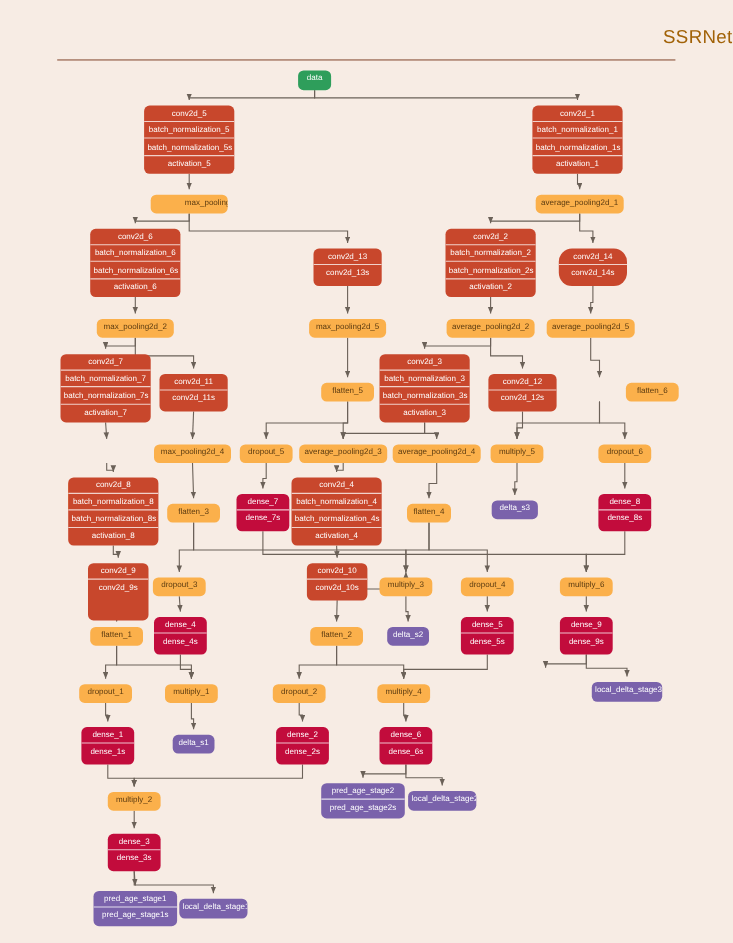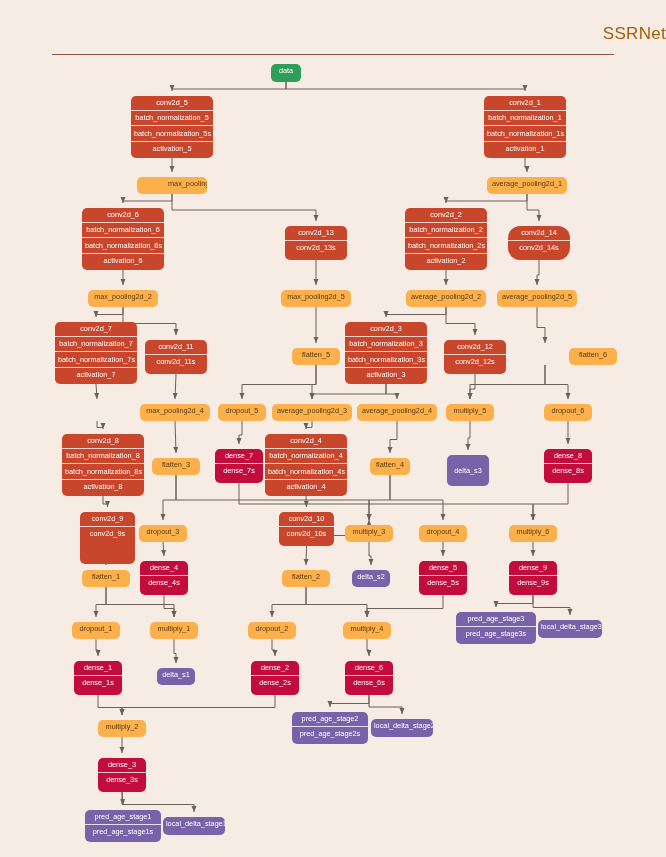--- a/index.html
+++ b/index.html
@@ -244,21 +244,21 @@
     </div>
     <div class="node t-conv" style="left: 265px; top: 434px; width: 82px; height: 62px;">
       <div class="row">conv2d_4</div>
       <div class="row">batch_normalization_4</div>
       <div class="row">batch_normalization_4s</div>
       <div class="row">activation_4</div>
     </div>
     <div class="node t-pool" style="left: 370px; top: 458px; width: 40px; height: 17px;">
       <div class="row">flatten_4</div>
     </div>
-    <div class="node t-out" style="left: 447px; top: 455px; width: 42px; height: 31px; justify-content: center;">
+    <div class="node t-out" style="left: 447px; top: 455px; width: 42px; height: 17px;">
       <div class="row">delta_s3</div>
     </div>
     <div class="node t-dense" style="left: 544px; top: 449px; width: 48px; height: 34px;">
       <div class="row">dense_8</div>
       <div class="row">dense_8s</div>
     </div>
     <div class="node t-conv" style="left: 80px; top: 512px; width: 55px; height: 52px;">
       <div class="row">conv2d_9</div>
       <div class="row">conv2d_9s</div>
     </div>
@@ -301,24 +301,20 @@
     </div>
     <div class="node t-pool" style="left: 150px; top: 622px; width: 48px; height: 17px;">
       <div class="row">multiply_1</div>
     </div>
     <div class="node t-pool" style="left: 248px; top: 622px; width: 48px; height: 17px;">
       <div class="row">dropout_2</div>
     </div>
     <div class="node t-pool" style="left: 343px; top: 622px; width: 48px; height: 17px;">
       <div class="row">multiply_4</div>
     </div>
-    <div class="node t-out" style="left: 456px; top: 612px; width: 80px; height: 32px;">
-      <div class="row">pred_age_stage3</div>
-      <div class="row">pred_age_stage3s</div>
-    </div>
     <div class="node t-out" style="left: 538px; top: 620px; width: 64px; height: 18px;">
       <div class="row">local_delta_stage3</div>
     </div>
     <div class="node t-dense" style="left: 74px; top: 661px; width: 48px; height: 34px;">
       <div class="row">dense_1</div>
       <div class="row">dense_1s</div>
     </div>
     <div class="node t-out" style="left: 157px; top: 668px; width: 38px; height: 17px;">
       <div class="row">delta_s1</div>
     </div>

